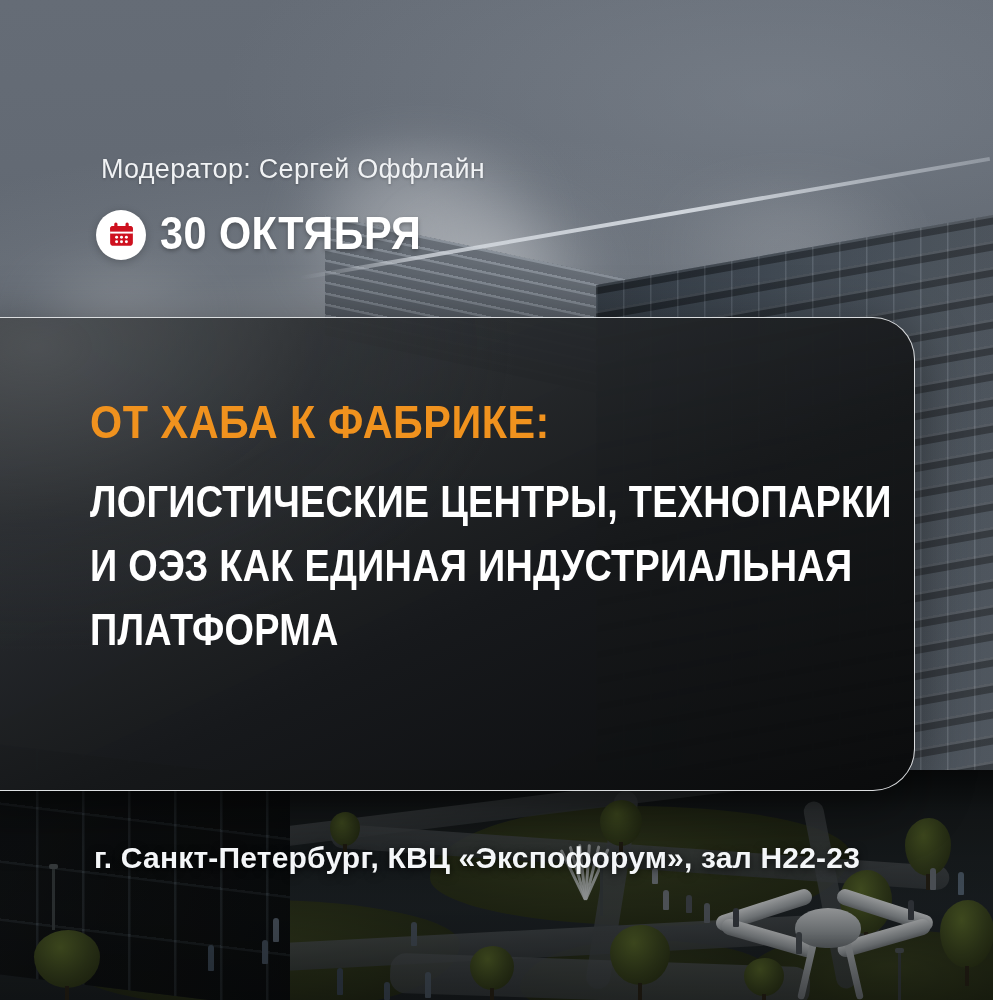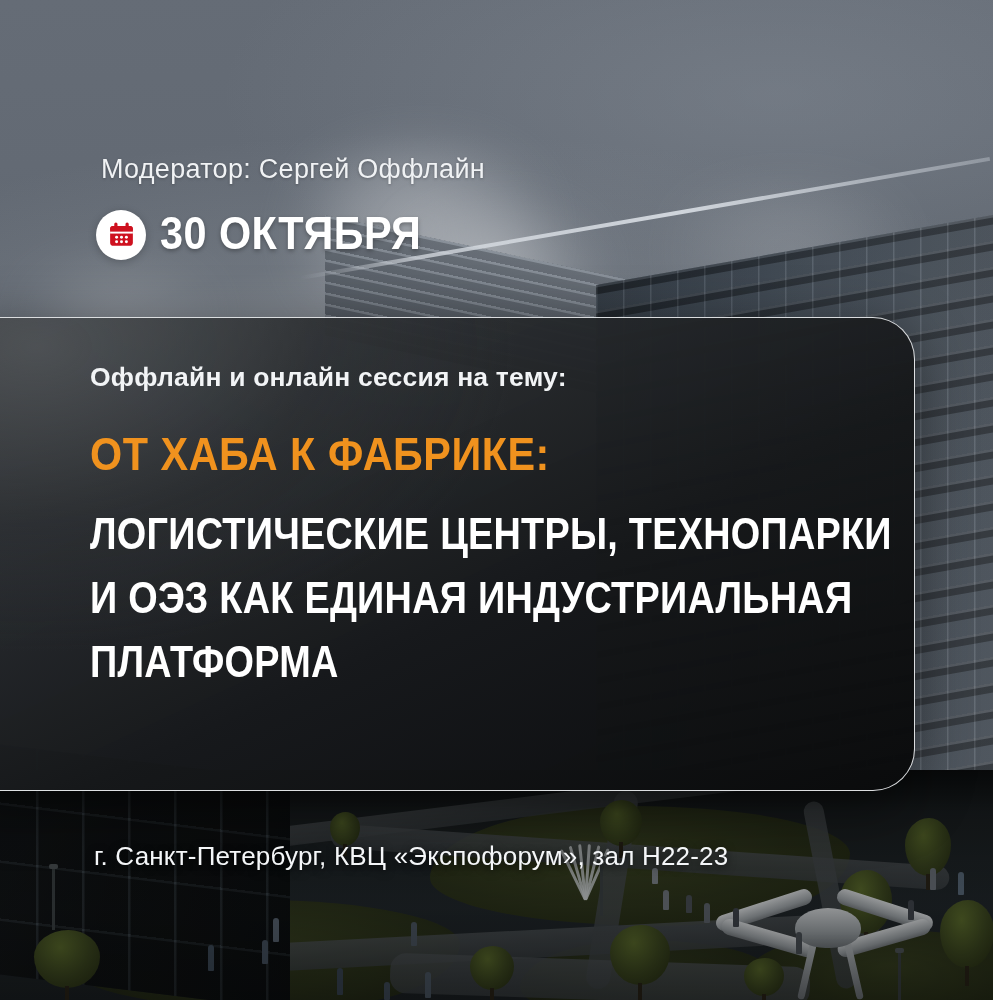--- a/index.html
+++ b/index.html
@@ -262,21 +262,21 @@
     font-size:46px; font-weight:700; letter-spacing:.5px;
     color:#ffffff;
     transform:scaleX(.9);
     transform-origin:left center;
     text-shadow:0 2px 5px rgba(0,0,0,.3);
     line-height:1;
   }
 
   .venue{
     position:absolute; left:94px; top:841px;
-    font-size:26px; font-weight:400; letter-spacing:.2px;
+    font-size:30px; font-weight:700; letter-spacing:.2px;
     color:#f4f6f8;
     text-shadow:0 2px 8px rgba(0,0,0,.75);
     white-space:nowrap;
   }
 </style>
 </head>
 <body>
 
 <div class="poster">
 
@@ -417,21 +417,20 @@
       </span>
       <span class="meta-text">30 ОКТЯБРЯ</span>
     </div>
 
 
   </div>
 
   <div class="card">
     <div class="card-inner">
 
-      <div class="kicker">Оффлайн и онлайн сессия на тему:</div>
 
       <div class="headline-accent">ОТ ХАБА К ФАБРИКЕ:</div>
 
       <div class="headline-main">
         <span class="ln">ЛОГИСТИЧЕСКИЕ ЦЕНТРЫ, ТЕХНОПАРКИ</span>
         <span class="ln">И ОЭЗ КАК ЕДИНАЯ ИНДУСТРИАЛЬНАЯ</span>
         <span class="ln">ПЛАТФОРМА</span>
       </div>
 
     </div>

